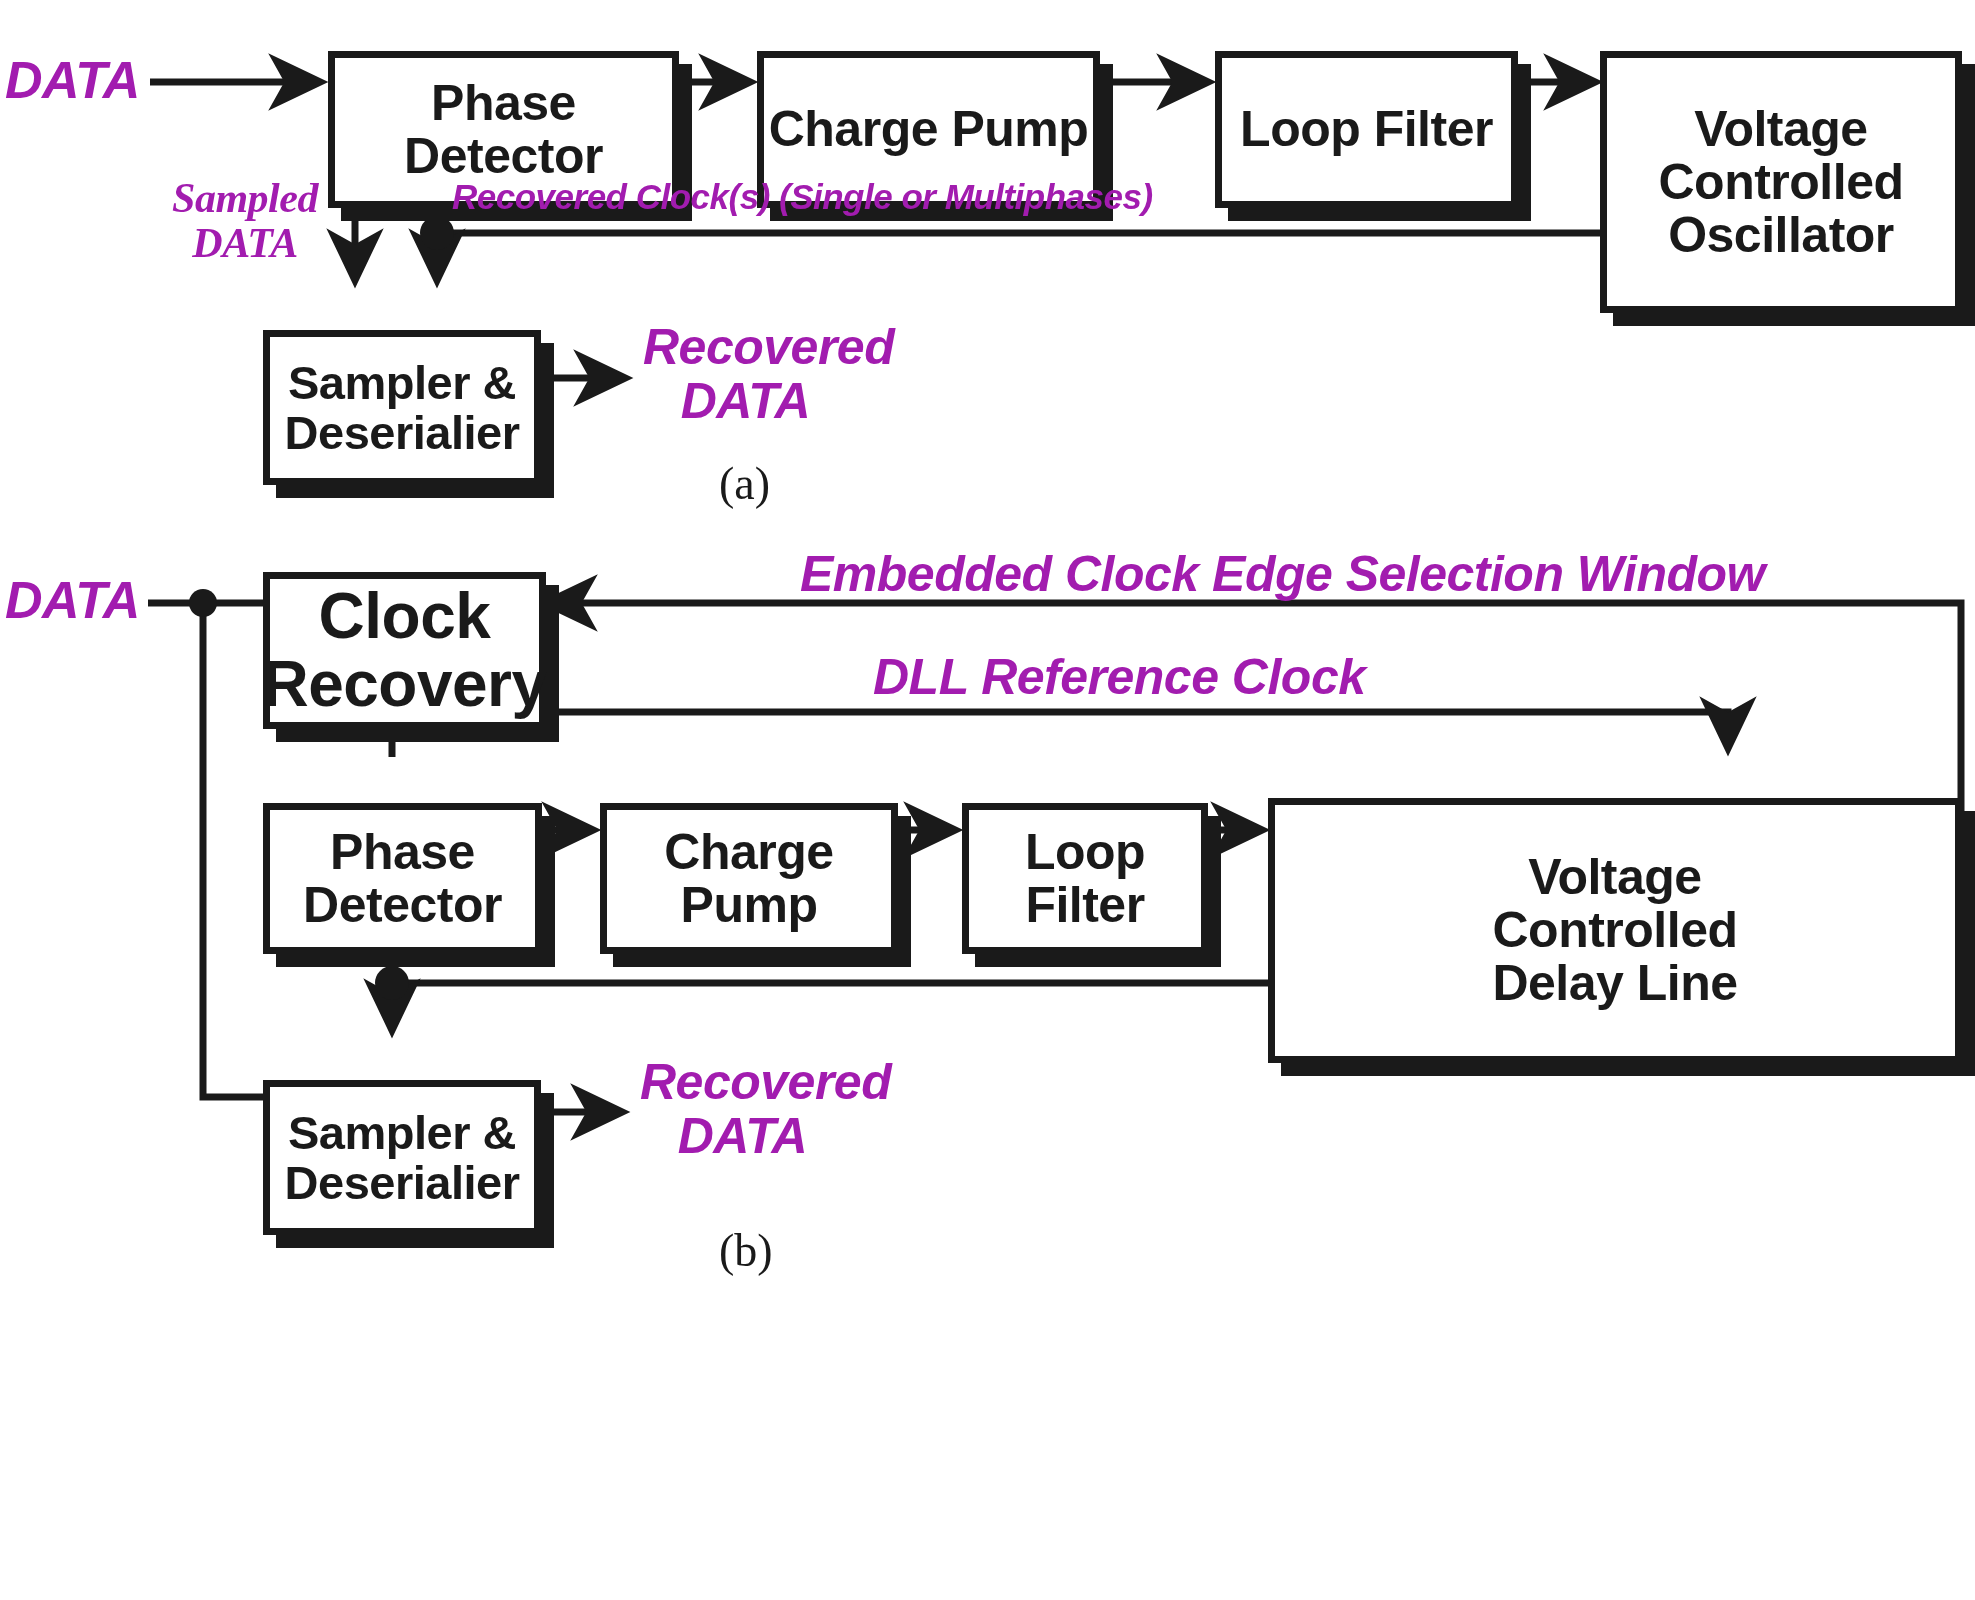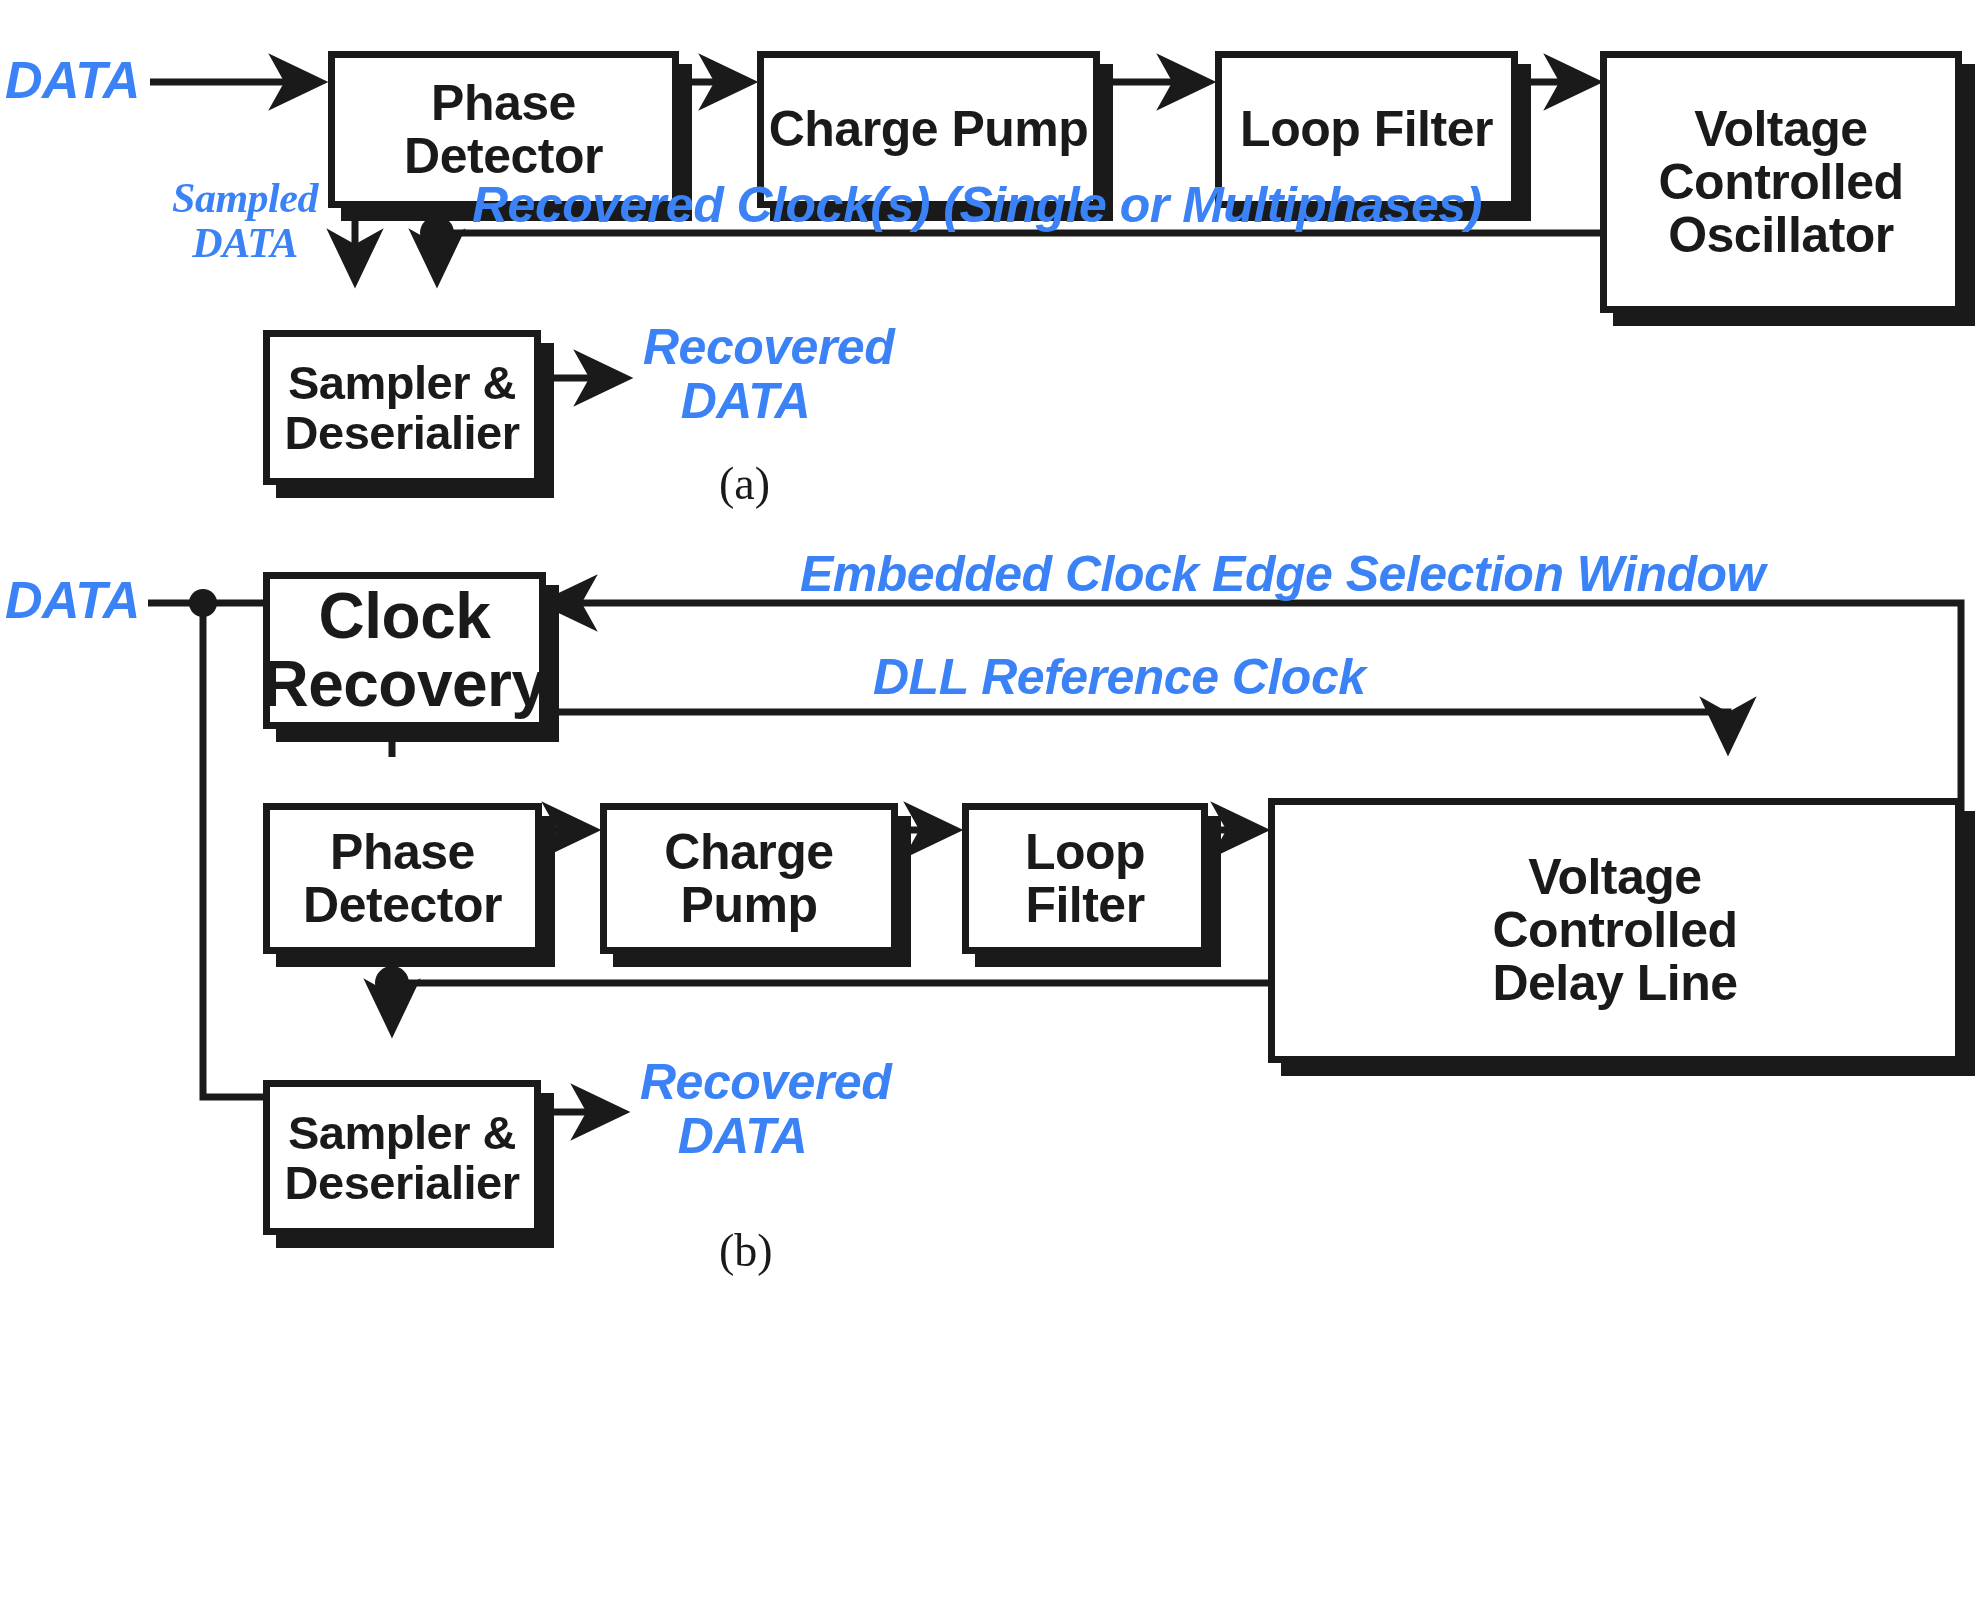--- a/index.html
+++ b/index.html
@@ -8,21 +8,21 @@
   #stage{position:relative;width:1975px;height:1600px;background:#fff;}
   svg#wires{position:absolute;left:0;top:0;width:1975px;height:1600px;}
 
   .box{position:absolute;background:#ffffff;border:7px solid #1a1a1a;
        box-sizing:border-box;
        box-shadow:13px 13px 0 0 #1a1a1a;
        display:flex;align-items:center;justify-content:center;text-align:center;margin-top:46px;}
   .box .lbl{font-weight:bold;color:#1a1a1a;line-height:1.06;
             letter-spacing:-0.5px;white-space:pre-line;}
 
-  .flab{position:absolute;font-style:italic;font-weight:bold;color:#3b82f6;
+  .flab{position:absolute;font-style:italic;font-weight:bold;color:#a21caf;
         white-space:pre-line;line-height:1.08;letter-spacing:-0.5px;}
   .cap{position:absolute;font-family:"Liberation Serif","DejaVu Serif",serif;
        font-size:46px;color:#1a1a1a;font-weight:normal;}
 </style>
 </head>
 <body>
 
 <div id="stage">
 
   <svg id="wires" viewBox="0 0 1975 1600">
@@ -102,21 +102,21 @@
   <div class="box" style="left:263px;top:284px;width:278px;height:155px;">
     <span class="lbl" style="font-size:47px;">Sampler &amp;
 Deserialier</span>
   </div>
 
   <div class="flab" style="left:5px;top:52px;font-size:52px;">DATA</div>
 
   <div class="flab" style="left:160px;top:176px;font-size:42px;text-align:center;width:170px;font-family:Liberation Serif, serif;">Sampled
 DATA</div>
 
-  <div class="flab" style="left:472px;top:178px;font-size:50px;">Recovered Clock(s) (Single or Multiphases)</div>
+  <div class="flab" style="left:452px;top:178px;font-size:35px;">Recovered Clock(s) (Single or Multiphases)</div>
 
   <div class="flab" style="left:643px;top:320px;font-size:50px;text-align:center;width:205px;">Recovered
 DATA</div>
 
   <div class="cap" style="left:719px;top:457px;">(a)</div>
 
   <div class="box" style="left:263px;top:526px;width:283px;height:157px;">
     <span class="lbl" style="font-size:64px;">Clock
 Recovery</span>
   </div>

